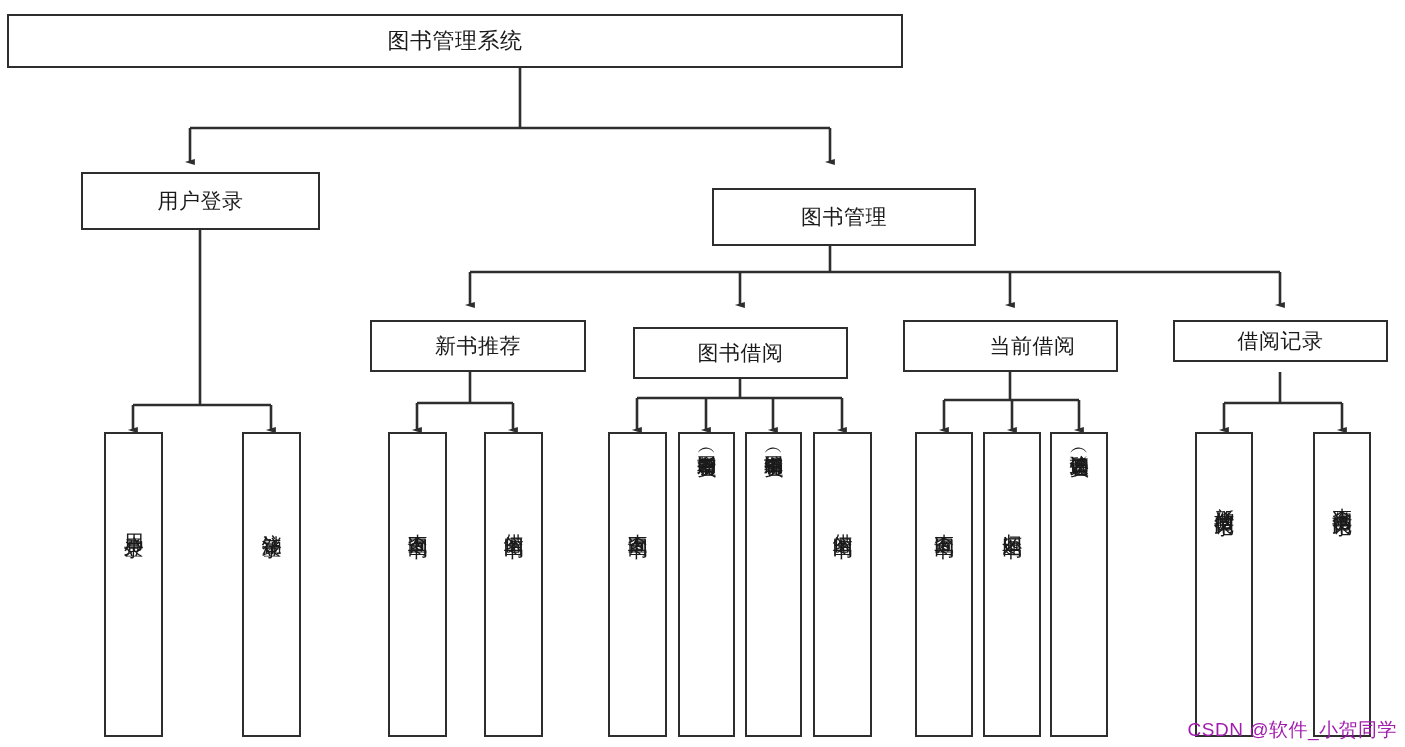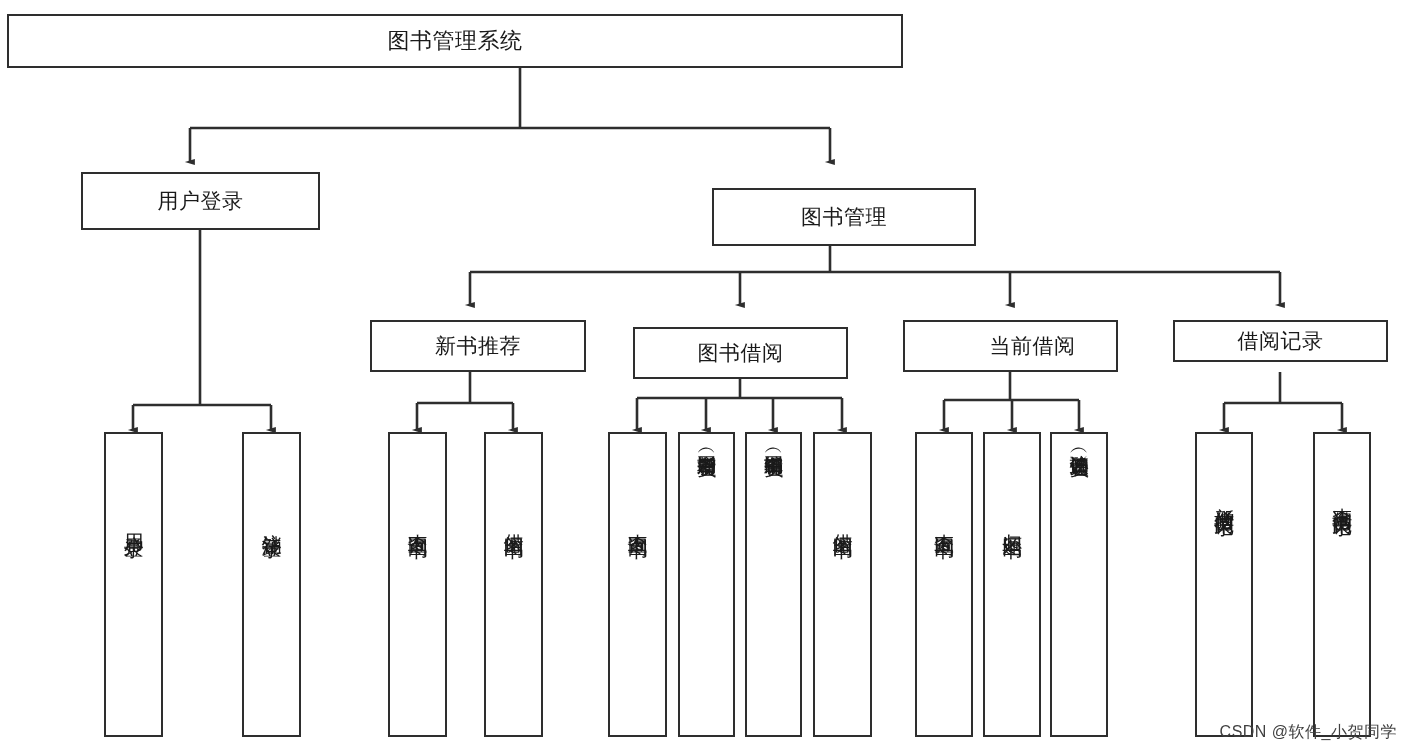--- a/index.html
+++ b/index.html
@@ -72,22 +72,22 @@
   .v-node.mid-text .lbl {
     padding-top: 78px;
   }
   .v-node.mid-text-2 .lbl {
     padding-top: 52px;
   }
   #watermark {
     position: absolute;
     right: 8px;
     bottom: 4px;
-    font-size: 16px;
-    color: #404040;
+    font-size: 19px;
+    color: #a21caf;
     letter-spacing: 0.5px;
     white-space: nowrap;
     z-index: 3;
     font-family: "Liberation Sans", "DejaVu Sans", sans-serif;
   }
 </style>
 </head>
 <body>
 
 <div id="canvas">

